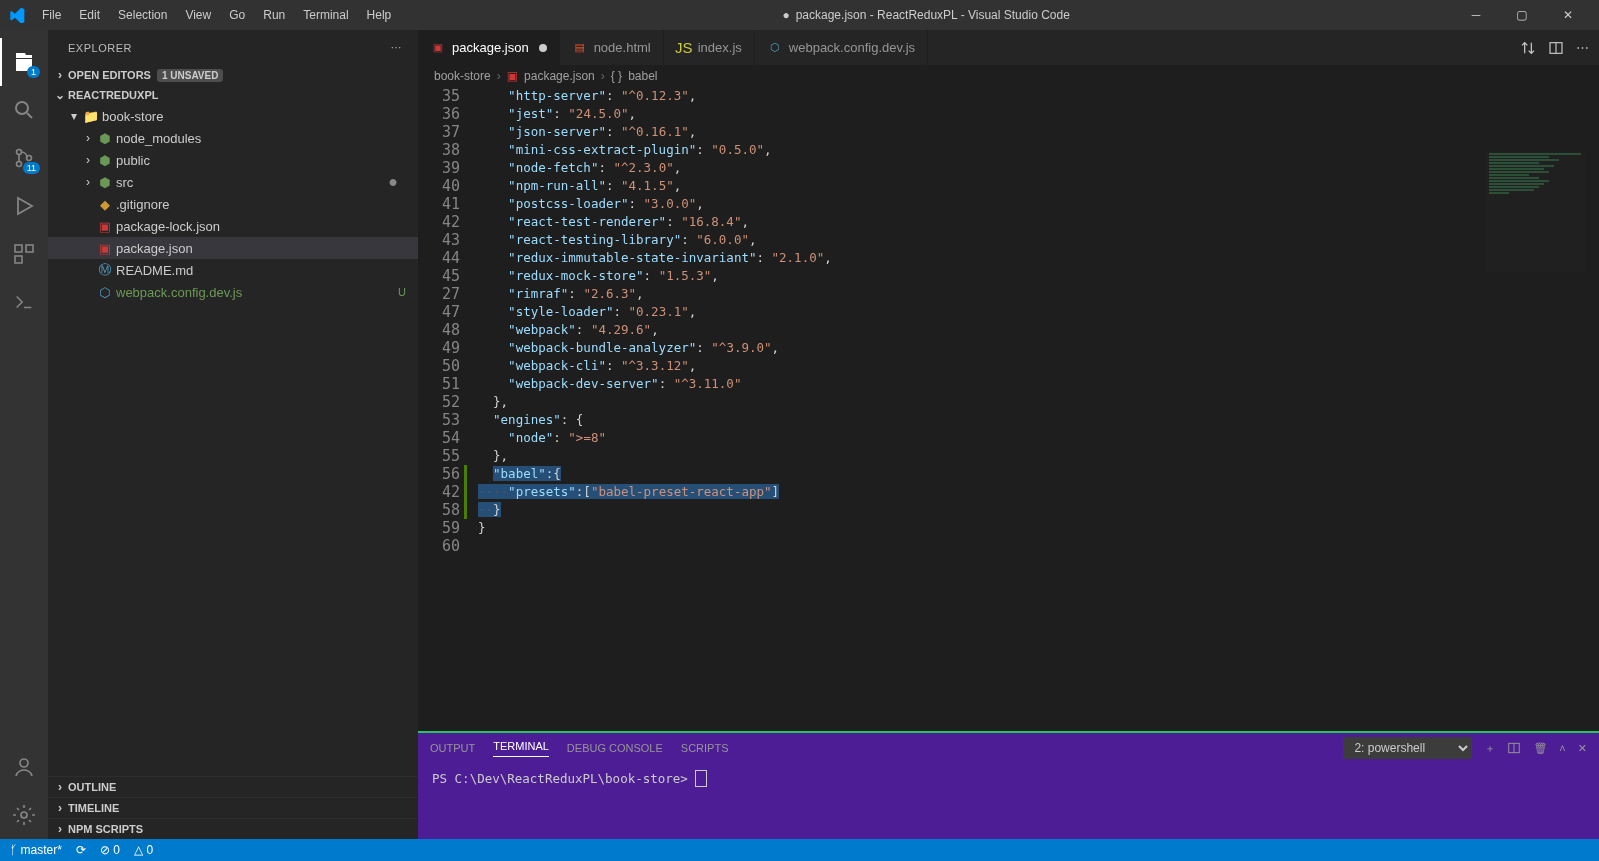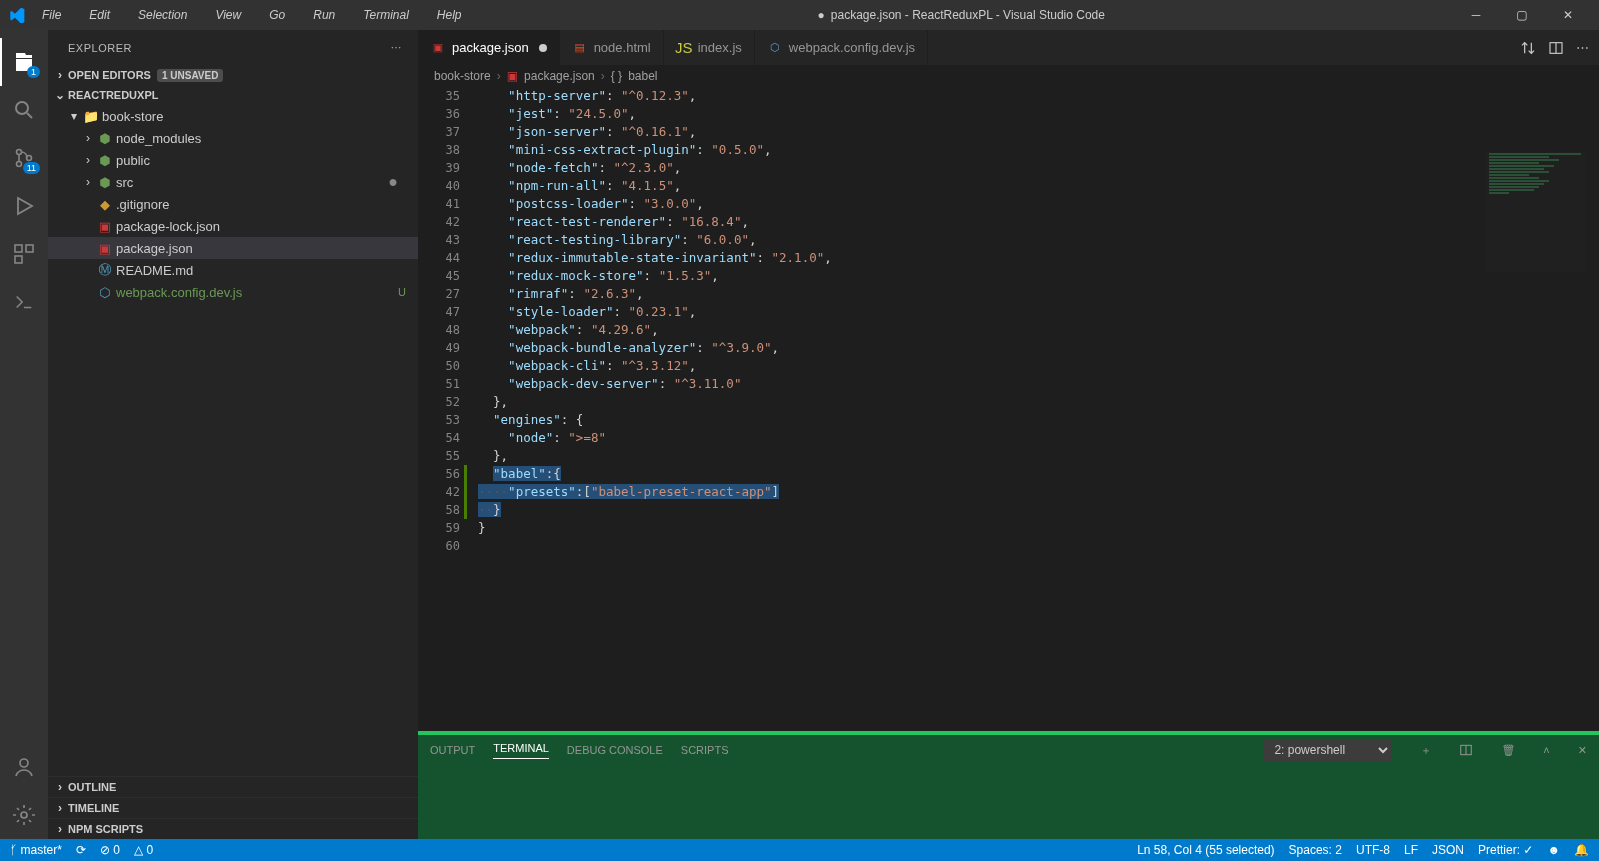--- a/index.html
+++ b/index.html
@@ -15,21 +15,21 @@
 }
 .titlebar {
   height: 30px;
   background: #323233;
   display: flex;
   align-items: center;
   padding: 0 8px;
   -webkit-user-select: none;
 }
 .titlebar .logo { width: 18px; height: 18px; margin-right: 8px; display: flex; align-items: center; justify-content: center; }
-.titlebar .menu { display: flex; gap: 12px; font-style: italic; }
+.titlebar .menu { display: flex; gap: 2px; }
 .titlebar .menu span { padding: 4px 8px; color: #cccccc; font-size: 12px; border-radius: 3px; }
 .titlebar .title { flex: 1; text-align: center; color: #cccccc; font-size: 12px; display:flex; align-items:center; justify-content:center; gap:6px;}
 .titlebar .wincontrols { display: flex; gap: 0; }
 .titlebar .wincontrols .wc { width: 46px; height: 30px; display:flex; align-items:center; justify-content:center; color:#ccc; font-size:12px;}
 .main { display: flex; height: calc(100% - 30px - 22px); }
 .activitybar {
   width: 48px; background: #333333; display:flex; flex-direction:column; align-items:center; padding-top:8px;
 }
 .activitybar .ab { width:48px; height:48px; display:flex; align-items:center; justify-content:center; color:#858585; position:relative;}
 .activitybar .ab.active { color:#fff; }
@@ -64,36 +64,36 @@
 .editor { flex:1; display:flex; flex-direction:column; background:#1e1e1e; min-width:0;}
 .tabs { height:35px; display:flex; background:#252526; align-items:stretch;}
 .tab { display:flex; align-items:center; padding:0 12px; font-size:13px; color:#969696; border-right:1px solid #1e1e1e; gap:6px; min-width:0;}
 .tab.active { background:#1e1e1e; color:#fff; }
 .tab .ticon { width:16px; display:flex; align-items:center; justify-content:center;}
 .tab .mod { width:8px; height:8px; border-radius:50%; background:#ccc; margin-left:4px;}
 .tabs .right { margin-left:auto; display:flex; align-items:center; gap:12px; padding:0 10px; color:#ccc;}
 .breadcrumb { height:22px; display:flex; align-items:center; padding:0 16px; font-size:12px; color:#a0a0a0; gap:6px; background:#1e1e1e;}
 .breadcrumb .sep { color:#666; font-size:12px;}
 .code-wrap { flex:1; display:flex; overflow:hidden; position:relative;}
-.gutter { width:60px; text-align:right; padding-right:18px; font-family:Consolas,monospace; font-size:12px; color:#858585; line-height:18px; padding-top:0;}
+.gutter { width:60px; text-align:right; padding-right:18px; font-family:Consolas,monospace; font-size:15px; color:#858585; line-height:18px; padding-top:0;}
 .gutter .ln { height:18px; position:relative;}
 .code { flex:1; font-family:Consolas,monospace; font-size:12.5px; line-height:18px; white-space:pre; color:#d4d4d4; position:relative;}
 .code .line { height:18px;}
 .tok-key { color:#9cdcfe;}
 .tok-str { color:#ce9178;}
 .tok-punc{ color:#d4d4d4;}
 .sel { background:#264f78;}
 .modbar { position:absolute; left:46px; width:3px;}
 .modbar.g { background:#487e02;}
 .minimap { position:absolute; top:65px; right:14px; width:100px; height:120px; background:#252526; opacity:0.35; overflow:hidden;}
 .minimap .ml { height:2px; margin:1px 4px; background:#4a6;}
-.panel { height:108px; border-top:4px solid #22c55e; display:flex; flex-direction:column; background:#14532d;}
+.panel { height:108px; border-top:2px solid #22c55e; display:flex; flex-direction:column; background:#4c1d95;}
 .panel .ptabs { height:30px; display:flex; align-items:center; padding:0 12px; gap:18px; font-size:11px; color:#969696;}
 .panel .ptabs .pt.active { color:#fff; border-bottom:1px solid #fff; padding-bottom:4px;}
-.panel .ptabs .right { margin-left:auto; display:flex; align-items:center; gap:28px;}
+.panel .ptabs .right { margin-left:auto; display:flex; align-items:center; gap:12px;}
 .panel .ptabs select { background:#3c3c3c; border:1px solid #3c3c3c; color:#ccc; font-size:12px; padding:2px 30px 2px 6px;}
 .panel .term { flex:1; font-family:Consolas,monospace; font-size:12.5px; padding:8px 14px; color:#ccc;}
 .statusbar { height:22px; background:#007acc; color:#fff; display:flex; align-items:center; font-size:12px; padding:0 10px; gap:14px;}
 .statusbar .right { margin-left:auto; display:flex; gap:14px; align-items:center;}
 svg { display:block; }
 </style>
 </head>
 <body>
 
 <div class="titlebar">
@@ -376,32 +376,23 @@
               <svg width="14" height="14" viewBox="0 0 24 24">
                 <rect x="3" y="4" width="18" height="16" fill="none" stroke="currentColor" stroke-width="1.7"></rect>
                 <path d="M12 4v16" stroke="currentColor" stroke-width="1.7"></path>
               </svg>
             </span>
           <span>🗑</span>
           <span>˄</span>
           <span>✕</span>
         </div>
       </div>
+      <div class="term"><span>PS C:\Dev\ReactReduxPL\book-store&gt; </span><span style="border:1px solid #ccc;padding:0 1px;">&nbsp;</span></div>
     </div>
   </div>
 </div>
 
 <div class="statusbar">
   <span>ᚶ <span>master*</span></span>
   <span>⟳</span>
   <span>⊘ 0</span>
   <span>△ 0</span>
-  <div class="right">
-    <span>Ln 58, Col 4 (55 selected)</span>
-    <span>Spaces: 2</span>
-    <span>UTF-8</span>
-    <span>LF</span>
-    <span>JSON</span>
-    <span>Prettier: ✓</span>
-    <span>☻</span>
-    <span>🔔</span>
-  </div>
 </div>
 
 </body></html>

